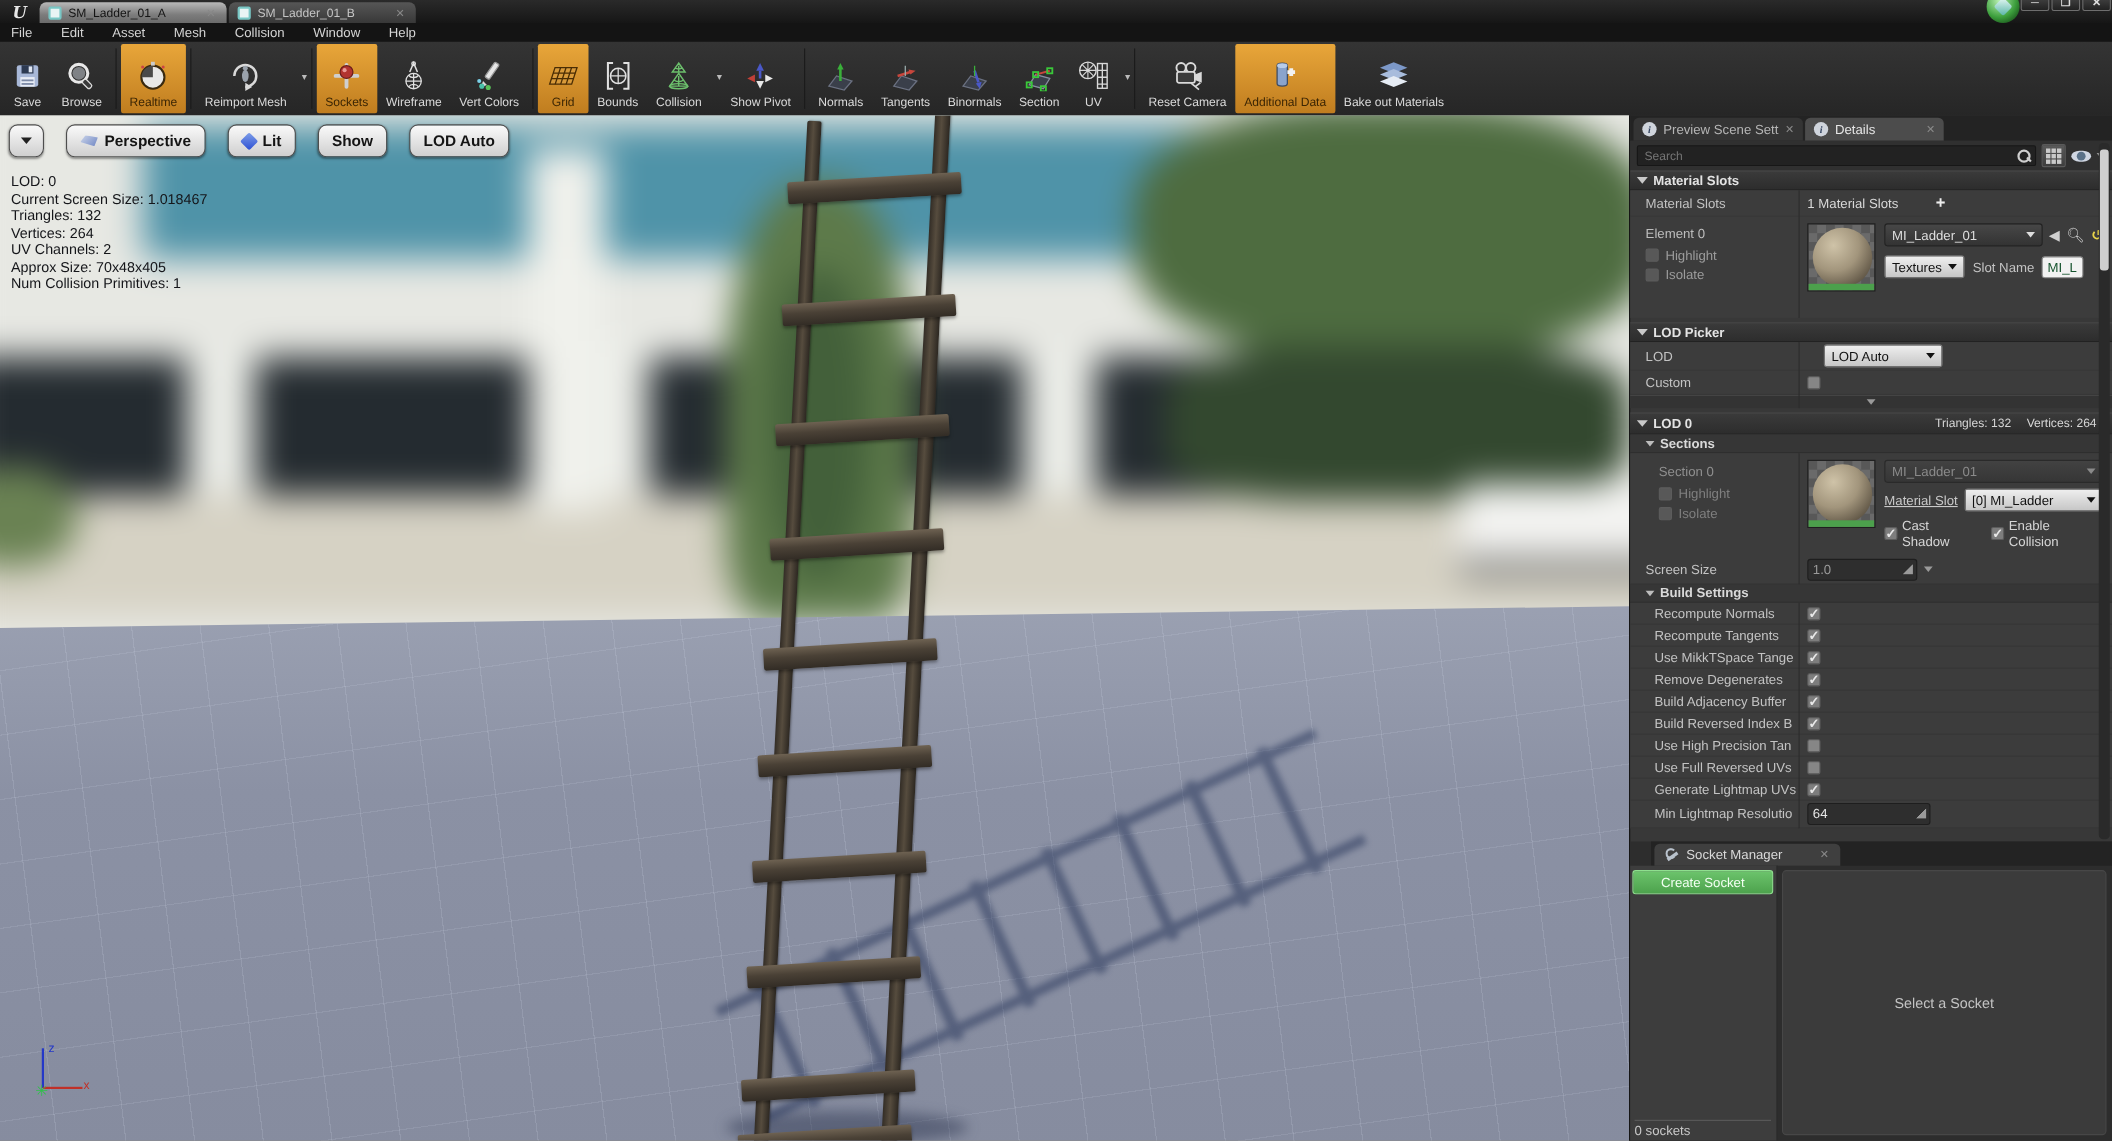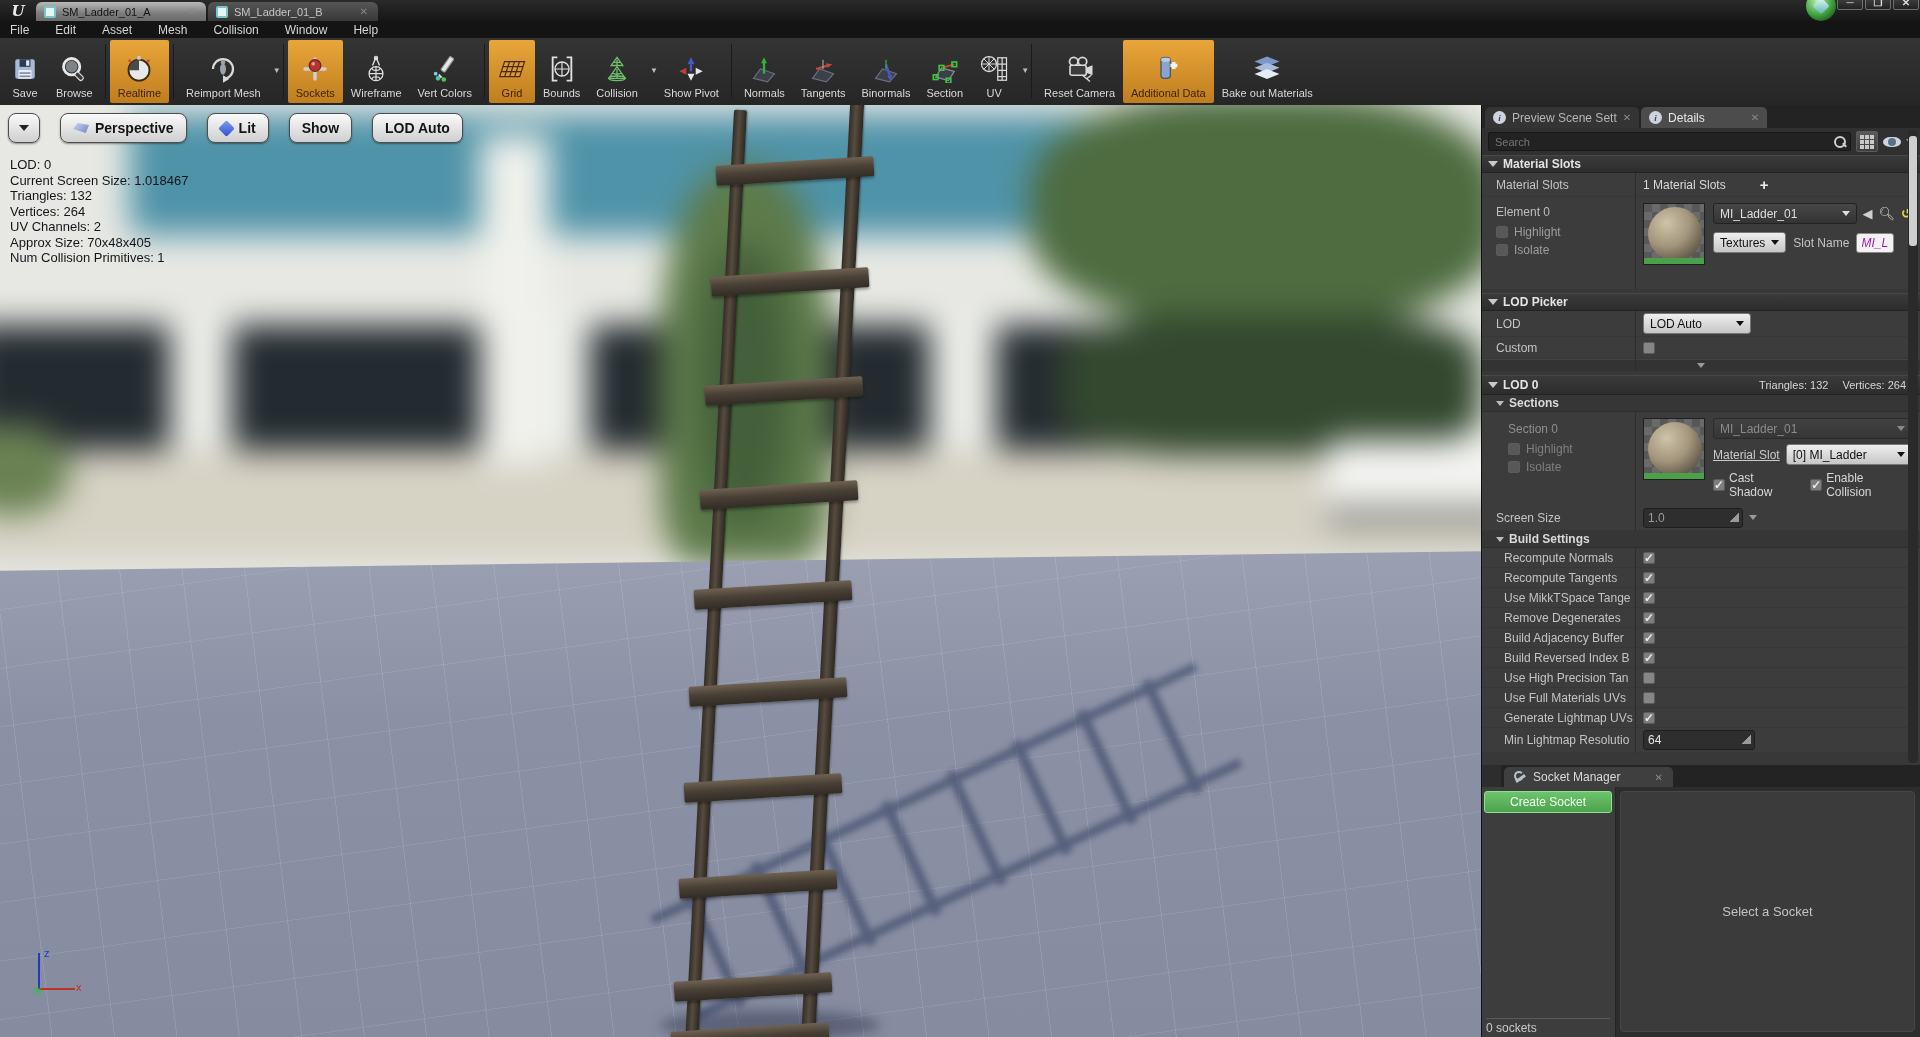--- a/index.html
+++ b/index.html
@@ -139,21 +139,21 @@
 
   .combo { height:21px; border-radius:3px; display:flex; align-items:center; padding:0 6px; gap:6px; font-size:12px; }
   .combo .cflex { flex:1; white-space:nowrap; overflow:hidden; }
   .combo.darkc { background:linear-gradient(#474747,#333); border:1px solid #222; color:#dedede; }
   .combo.lightc { background:linear-gradient(#efefef,#c6c6c6); border:1px solid #777; color:#111; }
   .combo.disabledc { background:linear-gradient(#424242,#363636); border:1px solid #2a2a2a; color:#8a8a8a; }
   .carr { width:0; height:0; border-left:4px solid transparent; border-right:4px solid transparent; border-top:5px solid currentColor; flex:0 0 auto;}
 
   .iconbtn { color:#cfcfcf; font-size:13px; line-height:1; }
   .undo { color:#e8d44a; font-weight:bold; }
-  .txtfield { height:20px; background:#f2f2f2; border:1px solid #888; border-radius:3px; color:#a21caf; padding:0 4px; font-size:12px;font-style:italic; }
+  .txtfield { height:20px; background:#f2f2f2; border:1px solid #888; border-radius:3px; color:#14532d; padding:0 4px; font-size:12px; }
   .spin { height:20px; background:#2e2e2e; border:1px solid #1e1e1e; border-radius:3px; color:#9a9a9a; padding:0 4px;
           display:flex; align-items:center; font-size:12px; position:relative; }
   .spin .corner { position:absolute; right:3px; top:4px; width:9px; height:9px;
                   background:linear-gradient(135deg, transparent 48%, #9a9a9a 50%); }
   .spin.lighttext { color:#e6e6e6; }
 
   .expander { height:12px; background:#333; border-top:1px solid #444; display:flex; align-items:center; justify-content:center; }
   .lod0right { margin-left:auto; font-weight:normal; color:#d6d6d6; font-size:11px; padding-right:14px; display:flex; gap:14px; }
 
   .dscroll { position:absolute; right:2px; top:25px; width:10px; height:633px; background:#2a2a2a; border-radius:4px; }
@@ -624,21 +624,21 @@
               </div>
             </div>
           </div>
         </div>
 
         <div class="cathdr" style="margin-top:4px;">
           <span class="tri"></span>
           <span>LOD Picker</span>
         </div>
         <div class="block">
-          <div class="prow" style="min-height:26px;">
+          <div class="prow" style="min-height:26px;gap:15px;">
             <span class="plabel">LOD</span>
             <span class="pval">
               <div class="combo lightc" style="width:108px;">
                 <span class="cflex">LOD Auto</span>
                 <span class="carr"></span>
               </div>
             </span>
           </div>
           <div class="prow" style="min-height:22px;">
             <span class="plabel">Custom</span>
@@ -755,21 +755,21 @@
                 <span class="cb checked"></span>
               </span>
             </div>
           <div class="prow">
               <span class="plabel" style="padding-left:22px;">Use High Precision Tan</span>
               <span class="pval">
                 <span class="cb"></span>
               </span>
             </div>
           <div class="prow">
-              <span class="plabel" style="padding-left:22px;">Use Full Materials UVs</span>
+              <span class="plabel" style="padding-left:22px;">Use Full Reversed UVs</span>
               <span class="pval">
                 <span class="cb"></span>
               </span>
             </div>
           <div class="prow">
               <span class="plabel" style="padding-left:22px;">Generate Lightmap UVs</span>
               <span class="pval">
                 <span class="cb checked"></span>
               </span>
             </div>

